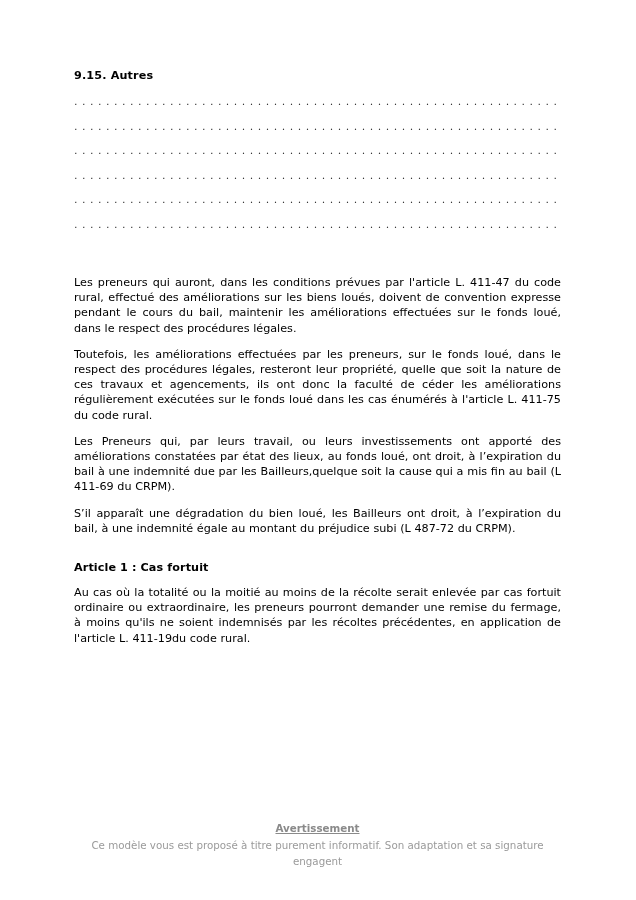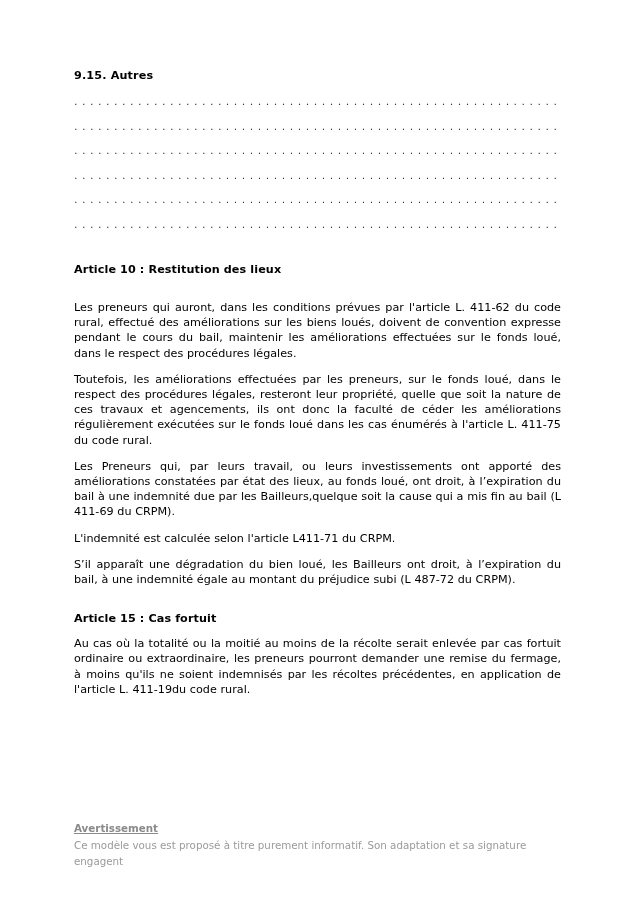--- a/index.html
+++ b/index.html
@@ -77,21 +77,21 @@
 
   .gap-lg { height: 25px; }
   .gap-md { height: 13px; }
 
   
   .footer {
     position: absolute;
     left: 70px;
     top: 820px;
     width: 487px;
-    text-align: left;
+    text-align: center;
     color: #8c8c8c;
     font-size: 10.3px;
     line-height: 16px;
   }
   .footer-title {
     font-weight: bold;
     text-decoration: underline;
     color: #8a8a8a;
     font-size: 10.3px;
     display: block;
@@ -119,33 +119,31 @@
       <div class="dotted-line">. . . . . . . . . . . . . . . . . . . . . . . . . . . . . . . . . . . . . . . . . . . . . . . . . . . . . . . . . . . . . . . . . . . . . . . . . . . . . . . . . . . . . . . . . . . . . . . . . . . . . . . . . . . . . . . . . . . . . . . . . . . . . . . . . . . . . . . . . . . . . . . . . . . . . . . . . . . . . . . . . . . . . . . . . .</div>
       <div class="dotted-line">. . . . . . . . . . . . . . . . . . . . . . . . . . . . . . . . . . . . . . . . . . . . . . . . . . . . . . . . . . . . . . . . . . . . . . . . . . . . . . . . . . . . . . . . . . . . . . . . . . . . . . . . . . . . . . . . . . . . . . . . . . . . . . . . . . . . . . . . . . . . . . . . . . . . . . . . . . . . . . . . . . . . . . . . . .</div>
       <div class="dotted-line">. . . . . . . . . . . . . . . . . . . . . . . . . . . . . . . . . . . . . . . . . . . . . . . . . . . . . . . . . . . . . . . . . . . . . . . . . . . . . . . . . . . . . . . . . . . . . . . . . . . . . . . . . . . . . . . . . . . . . . . . . . . . . . . . . . . . . . . . . . . . . . . . . . . . . . . . . . . . . . . . . . . . . . . . . .</div>
       <div class="dotted-line">. . . . . . . . . . . . . . . . . . . . . . . . . . . . . . . . . . . . . . . . . . . . . . . . . . . . . . . . . . . . . . . . . . . . . . . . . . . . . . . . . . . . . . . . . . . . . . . . . . . . . . . . . . . . . . . . . . . . . . . . . . . . . . . . . . . . . . . . . . . . . . . . . . . . . . . . . . . . . . . . . . . . . . . . . .</div>
       <div class="dotted-line">. . . . . . . . . . . . . . . . . . . . . . . . . . . . . . . . . . . . . . . . . . . . . . . . . . . . . . . . . . . . . . . . . . . . . . . . . . . . . . . . . . . . . . . . . . . . . . . . . . . . . . . . . . . . . . . . . . . . . . . . . . . . . . . . . . . . . . . . . . . . . . . . . . . . . . . . . . . . . . . . . . . . . . . . . .</div>
       <div class="dotted-line">. . . . . . . . . . . . . . . . . . . . . . . . . . . . . . . . . . . . . . . . . . . . . . . . . . . . . . . . . . . . . . . . . . . . . . . . . . . . . . . . . . . . . . . . . . . . . . . . . . . . . . . . . . . . . . . . . . . . . . . . . . . . . . . . . . . . . . . . . . . . . . . . . . . . . . . . . . . . . . . . . . . . . . . . . .</div>
     </div>
 
     <div class="gap-lg"></div>
 
-    <h3 class="art-heading">Article 10 : Restitution des lieux</h3>
 
     <div class="gap-md"></div>
 
-    <p class="body-text">Les preneurs qui auront, dans les conditions prévues par l'article L. 411-62 du code rural, effectué des améliorations sur les biens loués, doivent de convention expresse pendant le cours du bail, maintenir les améliorations effectuées sur le fonds loué, dans le respect des procédures légales.</p>
+    <p class="body-text">Les preneurs qui auront, dans les conditions prévues par l'article L. 411-47 du code rural, effectué des améliorations sur les biens loués, doivent de convention expresse pendant le cours du bail, maintenir les améliorations effectuées sur le fonds loué, dans le respect des procédures légales.</p>
     <p class="body-text">Toutefois, les améliorations effectuées par les preneurs, sur le fonds loué, dans le respect des procédures légales, resteront leur propriété, quelle que soit la nature de ces travaux et agencements, ils ont donc  la faculté de céder les améliorations régulièrement exécutées sur le fonds loué dans les cas énumérés à l'article L. 411-75 du code rural.</p>
     <p class="body-text">Les Preneurs qui, par leurs travail, ou leurs investissements ont apporté des améliorations constatées par état des lieux, au fonds loué, ont droit, à l’expiration du bail à une indemnité due par les Bailleurs,quelque soit la cause qui a mis fin au bail (L 411-69 du CRPM).</p>
-    <p class="body-text">L'indemnité est calculée selon l'article L411-71 du CRPM.</p>
     <p class="body-text">S’il apparaît une dégradation du bien loué, les Bailleurs ont droit, à l’expiration du bail, à une indemnité égale au montant du préjudice subi (L 487-72 du CRPM).</p>
 
     <div class="gap-md"></div>
 
-    <h3 class="art-heading">Article 15 : Cas fortuit</h3>
+    <h3 class="art-heading">Article 1 : Cas fortuit</h3>
     <p class="body-text">Au cas où la totalité ou la moitié au moins de la récolte serait enlevée par cas fortuit ordinaire ou extraordinaire, les preneurs pourront demander une remise du fermage, à moins qu'ils ne soient indemnisés par les récoltes précédentes, en application de l'article L. 411-19du code rural.</p>
 
   </div>
 
   <div class="footer">
     <span class="footer-title">Avertissement</span>
     <span class="footer-line">Ce modèle vous est proposé à titre purement informatif. Son adaptation et sa signature  engagent</span>
   </div>
 
 </div>

